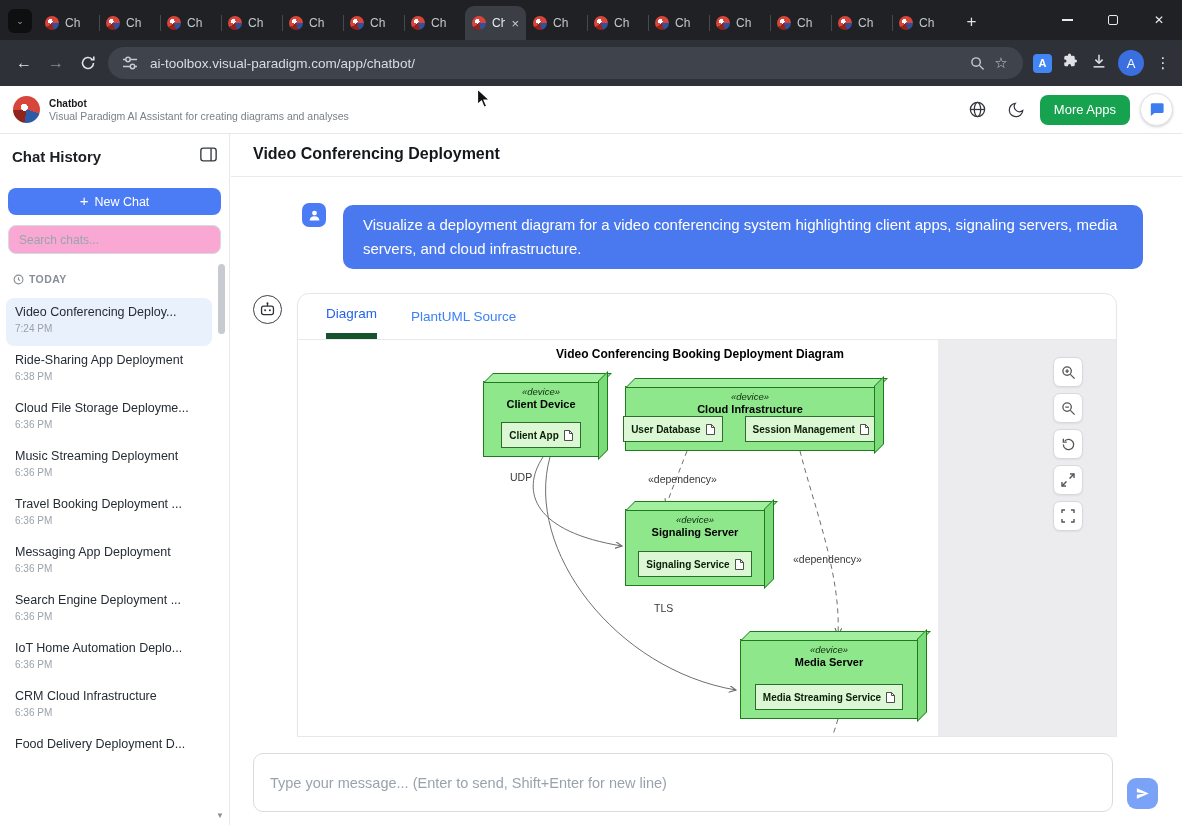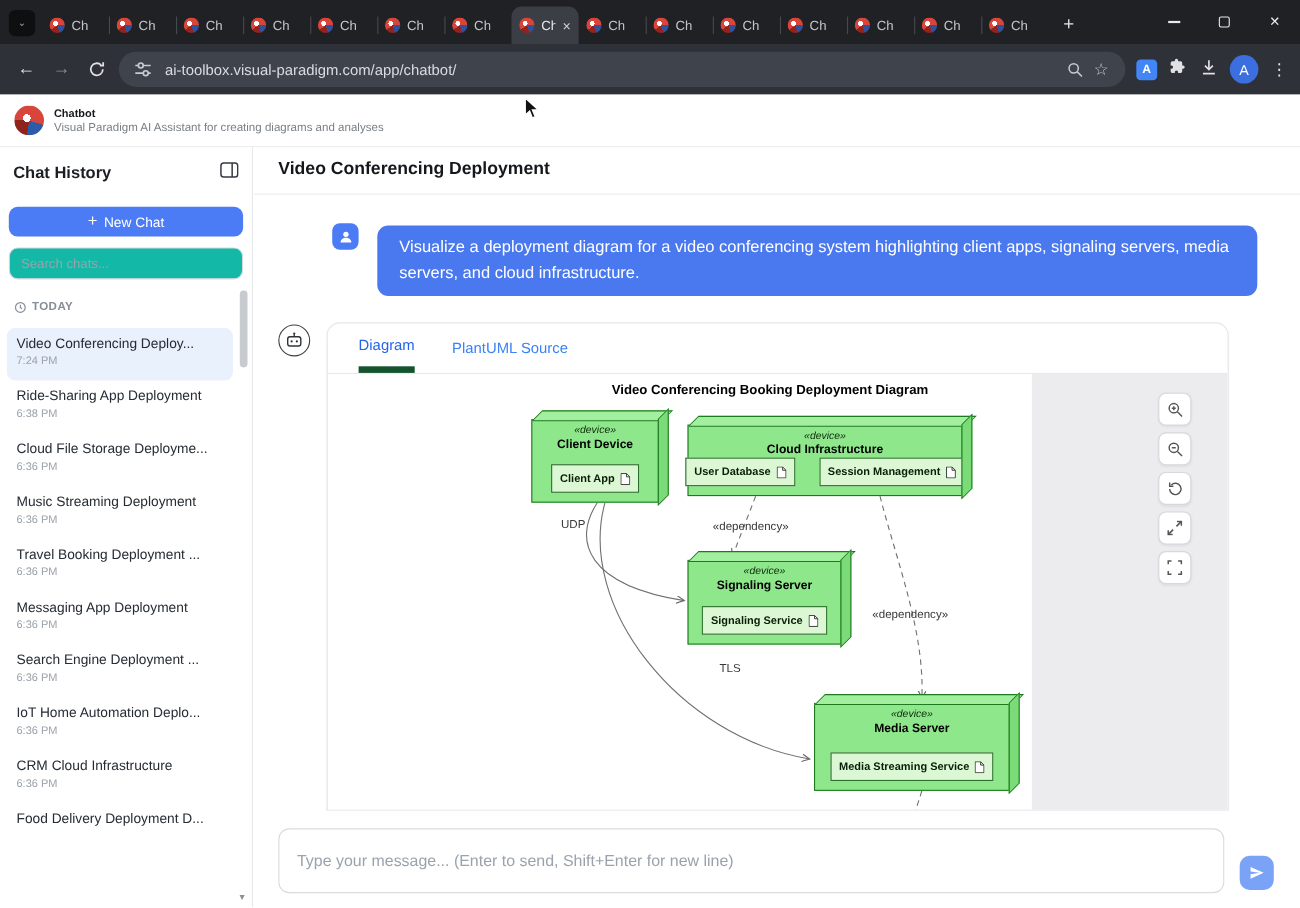--- a/index.html
+++ b/index.html
@@ -50,21 +50,21 @@
 .hdr-ico{width:28px;height:28px;display:flex;align-items:center;justify-content:center}
 .more-apps{height:30px;padding:0 14px;background:#17a24f;color:#fff;font-size:13px;font-weight:500;border:none;border-radius:8px;display:flex;align-items:center}
 .widget{width:33px;height:33px;border-radius:50%;border:1px solid #dfe2e6;box-shadow:0 1px 3px rgba(0,0,0,.18);display:flex;align-items:center;justify-content:center;background:#fff}
 
 
 .sidebar{position:absolute;left:0;top:134px;width:230px;height:691px;background:#fff;border-right:1px solid #e7e8ea}
 .sb-head{display:flex;align-items:center;justify-content:space-between;padding:13px 12px 0 12px}
 .sb-title{font-size:15px;font-weight:bold;color:#1b1e23}
 .newchat{position:absolute;left:8px;top:54px;width:213px;height:27px;border:none;border-radius:8px;background:#4b7bf5;color:#fff;font-size:12.5px;font-weight:500;display:flex;align-items:center;justify-content:center;gap:6px}
 .newchat .plus{font-size:15px;font-weight:400;margin-top:-2px}
-.sb-search{position:absolute;left:8px;top:91px;width:213px;height:29px;border:1px solid #d7dade;border-radius:8px;font-size:12px;color:#333;padding:0 10px;outline:none;background:#14b8a6;font-family:inherit}
+.sb-search{position:absolute;left:8px;top:91px;width:213px;height:29px;border:1px solid #d7dade;border-radius:8px;font-size:12px;color:#333;padding:0 10px;outline:none;background:#f9a8d4;font-family:inherit}
 .sb-search::placeholder{color:#9aa3ad}
 .sb-section{position:absolute;left:13px;top:139px;display:flex;align-items:center;gap:5px;color:#878e97;font-size:10.5px;font-weight:bold;letter-spacing:.4px}
 .sb-list{position:absolute;left:6px;top:164px;width:206px;height:527px;overflow:hidden}
 .chat-item{height:48px;border-radius:8px;padding:7px 9px 0 9px;margin-bottom:0}
 .chat-item.selected{background:#e9f1fd}
 .ci-title{font-size:12.5px;color:#262c35;white-space:nowrap;overflow:hidden}
 .ci-time{font-size:10px;color:#9aa1aa;margin-top:4px}
 .sb-scroll-thumb{position:absolute;right:4px;top:130px;width:7px;height:70px;border-radius:4px;background:#c7cace}
 .sb-scroll-down{position:absolute;right:5px;bottom:5px;color:#8b9096;font-size:8px}
 
@@ -233,20 +233,40 @@
     <span class="dots">⋮</span>
   </div>
 </div>
 
 <div class="appheader">
   <div class="vp-logo"></div>
   <div class="app-titles">
     <div class="app-title">Chatbot</div>
     <div class="app-sub">Visual Paradigm AI Assistant for creating diagrams and analyses</div>
   </div>
+  <div class="hdr-right">
+    <span class="hdr-ico">
+      <svg width="19" height="19" viewBox="0 0 24 24" fill="none" stroke="#33373d" stroke-width="1.6">
+          <circle cx="12" cy="12" r="9"></circle>
+          <ellipse cx="12" cy="12" rx="4" ry="9"></ellipse>
+          <line x1="3" y1="12" x2="21" y2="12"></line>
+        </svg>
+    </span>
+    <span class="hdr-ico">
+      <svg width="18" height="18" viewBox="0 0 24 24" fill="none" stroke="#33373d" stroke-width="1.6">
+          <path d="M21 12.8A9 9 0 1 1 11.2 3a7 7 0 0 0 9.8 9.8z"></path>
+        </svg>
+    </span>
+    <button class="more-apps">More Apps</button>
+    <span class="widget">
+      <svg width="17" height="17" viewBox="0 0 24 24" fill="#3b7cf0">
+          <path d="M4 3h16a2 2 0 0 1 2 2v10a2 2 0 0 1-2 2H9l-5 4V5a2 2 0 0 1 2-2z"></path>
+        </svg>
+    </span>
+  </div>
 </div>
 
 <div class="sidebar">
   <div class="sb-head">
     <span class="sb-title">Chat History</span>
     <span>
       <svg width="17" height="15" viewBox="0 0 20 17" fill="none" stroke="#343a41" stroke-width="1.6">
           <rect x="1" y="1" width="18" height="15" rx="3"></rect>
           <line x1="13" y1="1" x2="13" y2="16"></line>
         </svg>

